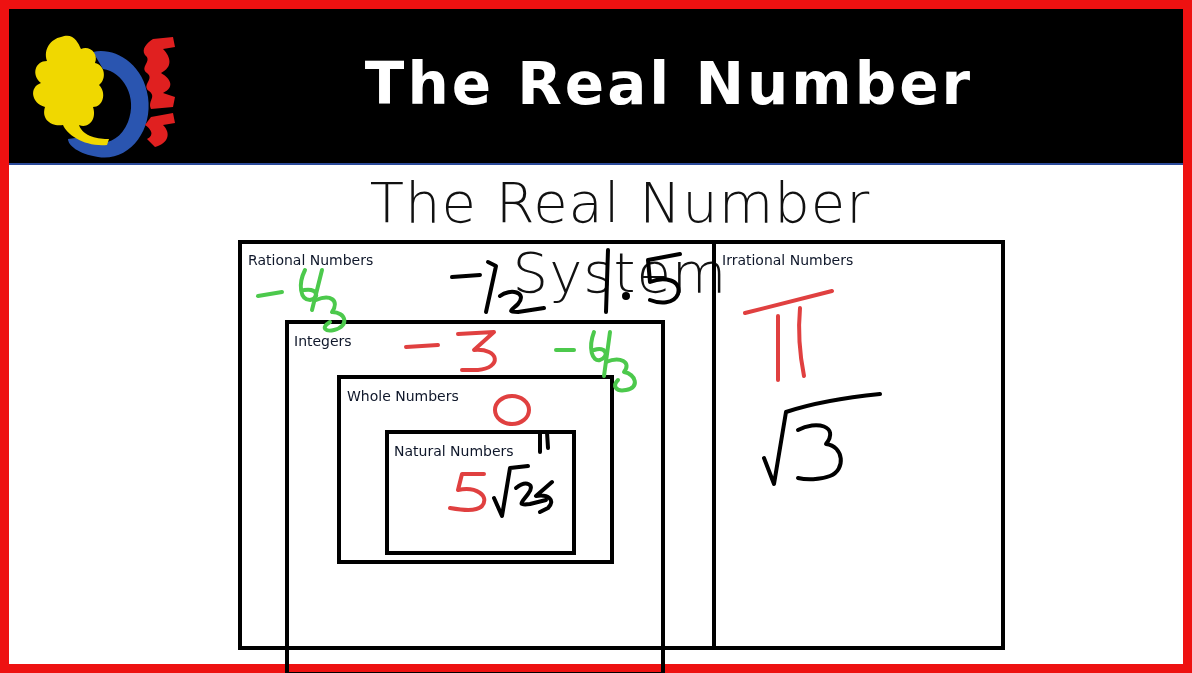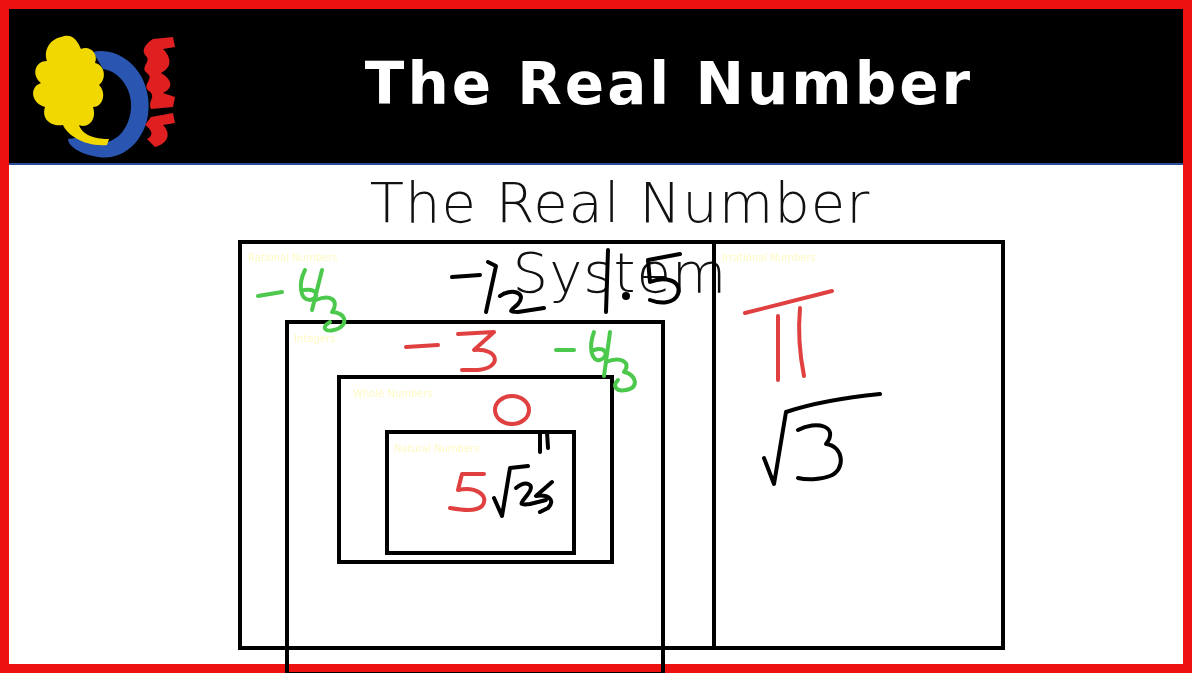--- a/index.html
+++ b/index.html
@@ -3,21 +3,21 @@
 <meta charset="utf-8">
 <style>
   html,body{margin:0;padding:0;}
   body{width:1192px;height:673px;position:relative;overflow:hidden;background:#ee1111;font-family:"Liberation Sans",sans-serif;}
   .frame{position:absolute;left:9px;top:9px;width:1174px;height:655px;background:#ffffff;}
   .banner{position:absolute;left:9px;top:9px;width:1174px;height:154px;background:#000000;border-bottom:2px solid #2a4a9a;}
   .banner-title{position:absolute;left:220px;top:0;width:880px;height:150px;line-height:150px;text-align:center;color:#ffffff;font-size:58px;font-weight:bold;letter-spacing:3px;font-family:"DejaVu Sans",sans-serif;}
   .logo{position:absolute;left:14px;top:18px;width:160px;height:140px;}
   .sub-title{position:absolute;left:300px;top:168px;width:640px;height:70px;text-align:center;font-size:56px;line-height:70px;color:#111;font-family:"DejaVu Sans",sans-serif;font-weight:200;letter-spacing:1px;}
   .box{position:absolute;border:4px solid #000;box-sizing:border-box;background:transparent;}
-  .box-label{position:absolute;font-size:10px;color:#fef9c3;font-family:"DejaVu Sans",sans-serif;}
+  .box-label{position:absolute;font-size:14px;color:#0f172a;font-family:"DejaVu Sans",sans-serif;}
   svg.ink{position:absolute;left:0;top:0;width:1192px;height:673px;pointer-events:none;}
 </style>
 </head>
 <body>
 
 <div class="frame"></div>
 
 <div class="banner">
   <svg class="logo" viewBox="0 0 160 140">
     <path d="M70 25 C90 20 120 35 125 70 C130 105 105 135 75 130 C55 127 45 118 45 112 L60 110 C70 120 95 120 105 95 C115 70 100 45 80 42 Z" fill="#2a55b0"></path>
@@ -36,21 +36,21 @@
 
 <div class="box" style="left:712px;top:240px;width:293px;height:410px;">
   <span class="box-label" style="left:6px;top:8px;">Irrational Numbers</span>
 </div>
 
 <div class="box" style="left:285px;top:320px;width:380px;height:356px;">
   <span class="box-label" style="left:5px;top:9px;">Integers</span>
 </div>
 
 <div class="box" style="left:337px;top:375px;width:277px;height:189px;">
-  <span class="box-label" style="left:12px;top:9px;">Whole Numbers</span>
+  <span class="box-label" style="left:6px;top:9px;">Whole Numbers</span>
 </div>
 
 <div class="box" style="left:385px;top:430px;width:191px;height:125px;">
   <span class="box-label" style="left:5px;top:9px;">Natural Numbers</span>
 </div>
 
 <svg class="ink" viewBox="0 0 1192 673">
   <g fill="none" stroke-linecap="round" stroke-linejoin="round" stroke-width="4">
 
     <g stroke="#4cc94c">

